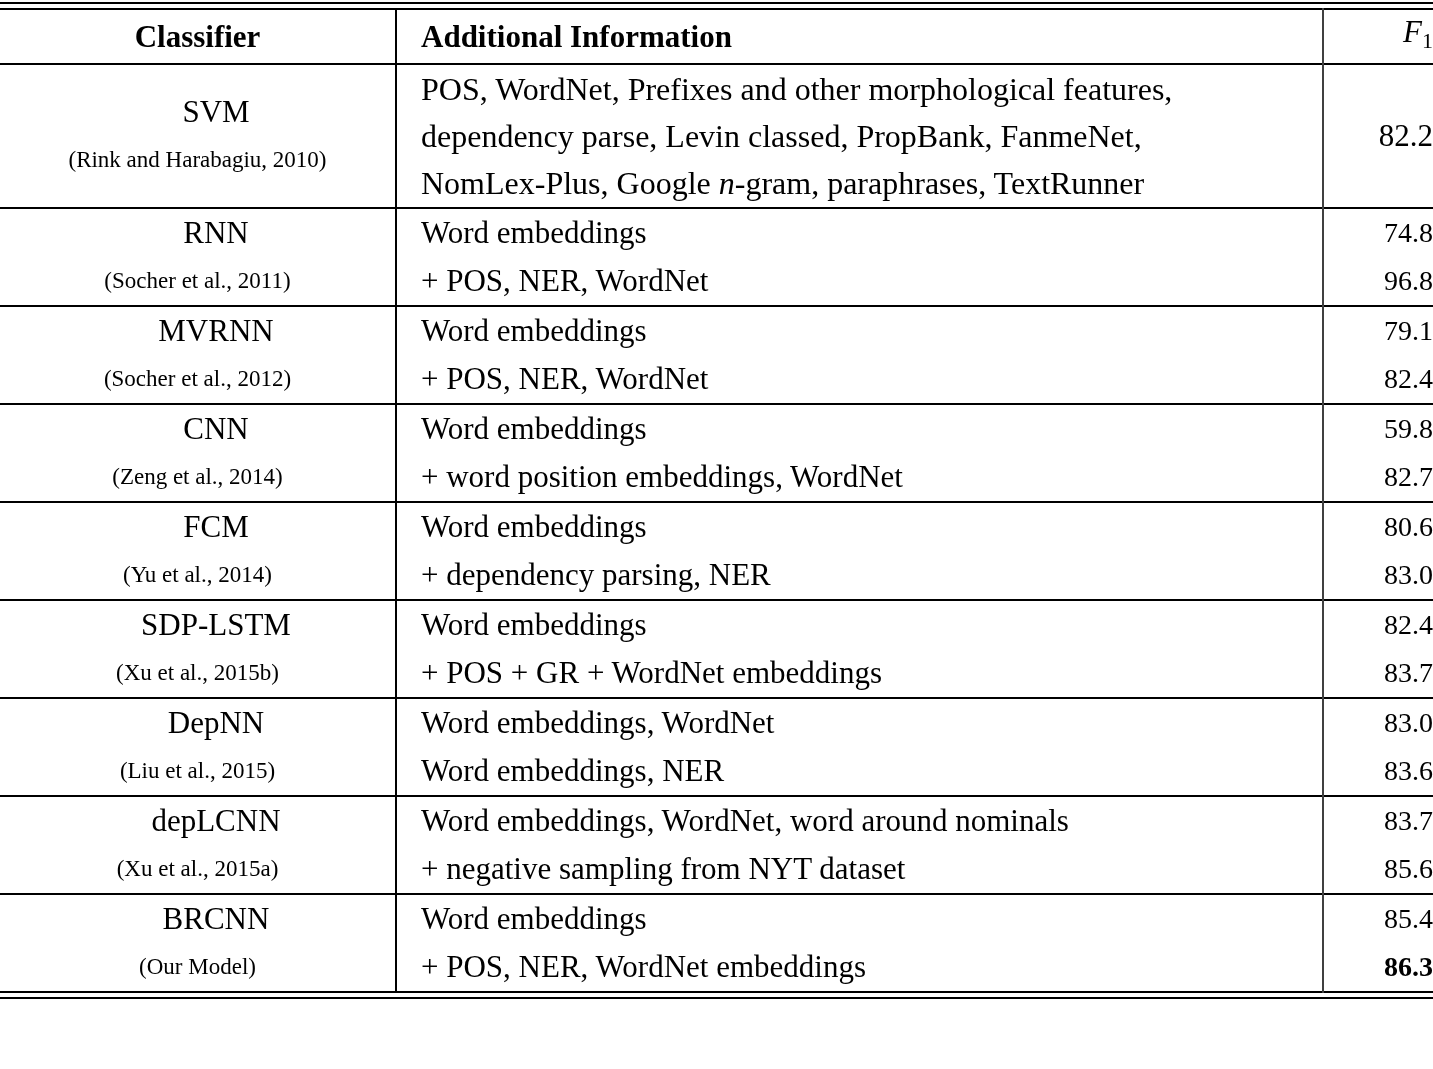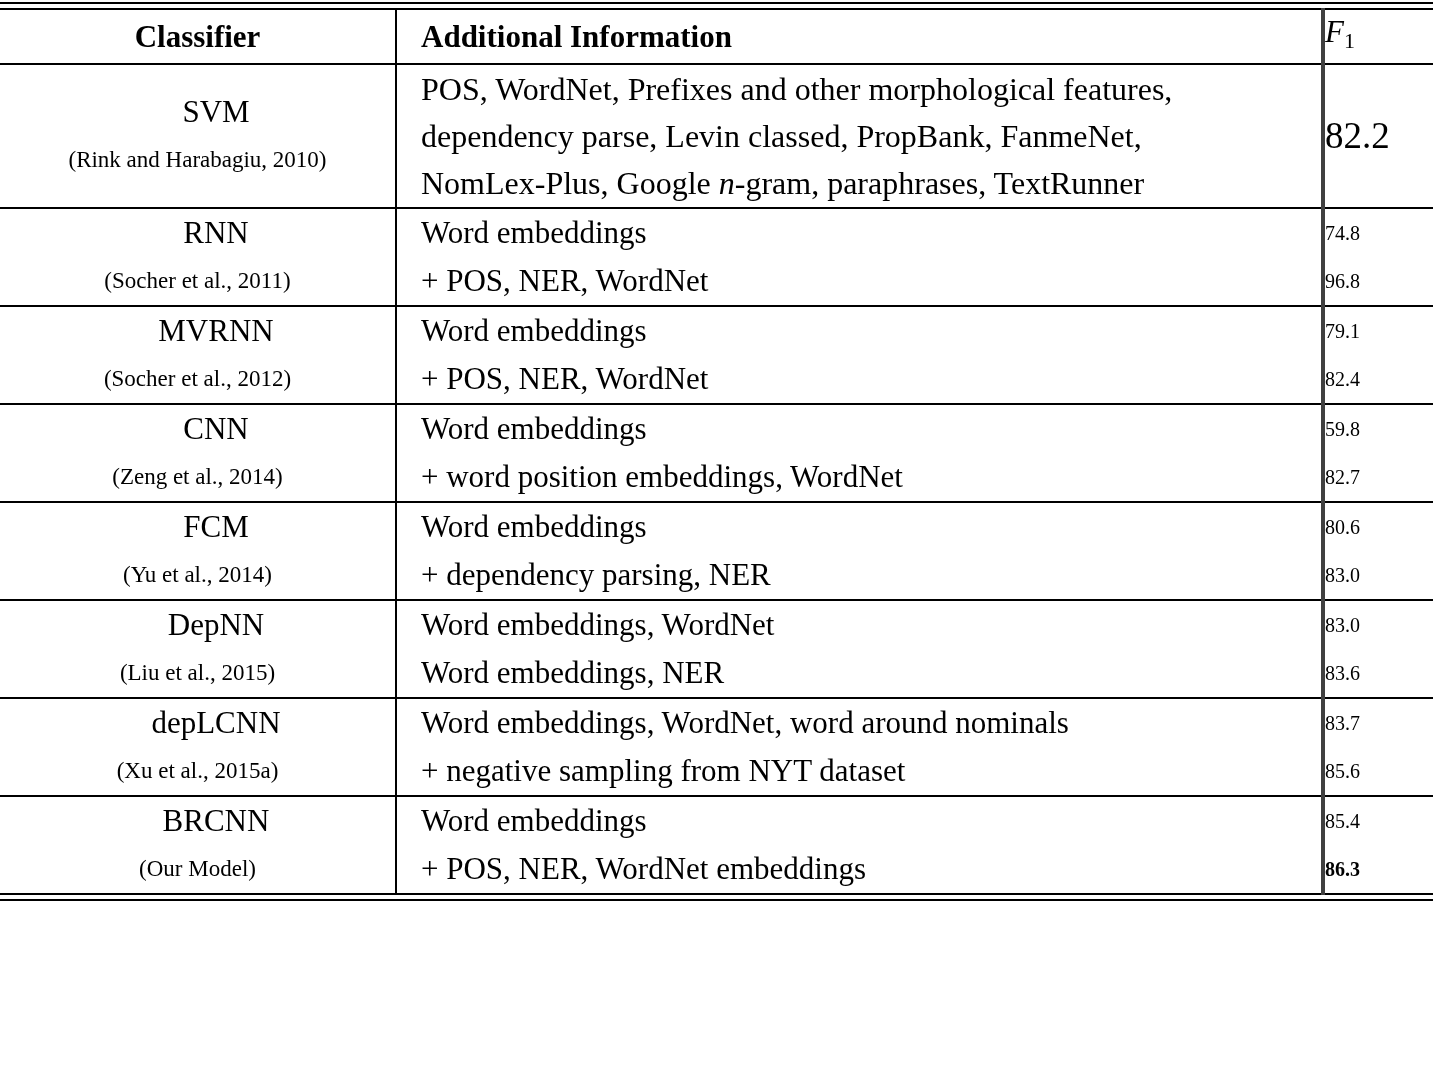--- a/index.html
+++ b/index.html
@@ -36,21 +36,21 @@
 
   tr { border-top: 2px solid #000; }
   thead tr { border-top: none; }
 
   th, td {
     padding: 0;
     vertical-align: middle;
     margin-left: 12px;
   }
   .cell-classifier { text-align: center; border-right: 2px solid #000; }
-  .cell-f1        { text-align: left; border-left: 4px solid #404040; }
+  .cell-f1        { text-align: right; border-left: 2px solid #404040; }
   .cell-info      { padding-left: 24px; text-align: left; }
 
   thead tr { height: 46px; }
   tr.group-row { height: 96px; }
   tr.group-row-tall { height: 144px; }
 
   .th-text {
     font-weight: bold;
     font-size: 31px;
     line-height: 44px;
@@ -66,23 +66,23 @@
     vertical-align: -6px;
   }
 
   .model-name { font-size: 31px; line-height: 48px; padding-left: 37px; }
   .model-cite { font-size: 23px; line-height: 48px; }
 
   .info-line { font-size: 31px; line-height: 48px; }
   .info-line-tight { font-size: 32px; line-height: 47px; }
   .it { font-style: italic; }
 
-  .f1-val { font-size: 20px; line-height: 48px; }
+  .f1-val { font-size: 28px; line-height: 48px; }
   .f1-val.bold { font-weight: bold; }
-  .f1-single { font-size: 37px; line-height: 48px; }
+  .f1-single { font-size: 31px; line-height: 48px; }
 </style>
 </head>
 <body>
 
 <div class="page">
   <div class="table-outer">
     <table class="results">
       <colgroup>
           <col class="c1">
           <col class="c2">
@@ -172,20 +172,34 @@
             <div class="info-line">Word embeddings</div>
             <div class="info-line">+ dependency parsing, NER</div>
           </td>
           <td class="cell-f1">
             <div class="f1-val">80.6</div>
             <div class="f1-val">83.0</div>
           </td>
         </tr>
 
 
+        <tr class="group-row">
+          <td class="cell-classifier">
+            <div class="model-name">SDP-LSTM</div>
+            <div class="model-cite">(Xu et al., 2015b)</div>
+          </td>
+          <td class="cell-info">
+            <div class="info-line">Word embeddings</div>
+            <div class="info-line">+ POS + GR + WordNet embeddings</div>
+          </td>
+          <td class="cell-f1">
+            <div class="f1-val">82.4</div>
+            <div class="f1-val">83.7</div>
+          </td>
+        </tr>
 
         <tr class="group-row">
           <td class="cell-classifier">
             <div class="model-name">DepNN</div>
             <div class="model-cite">(Liu et al., 2015)</div>
           </td>
           <td class="cell-info">
             <div class="info-line">Word embeddings, WordNet</div>
             <div class="info-line">Word embeddings, NER</div>
           </td>

